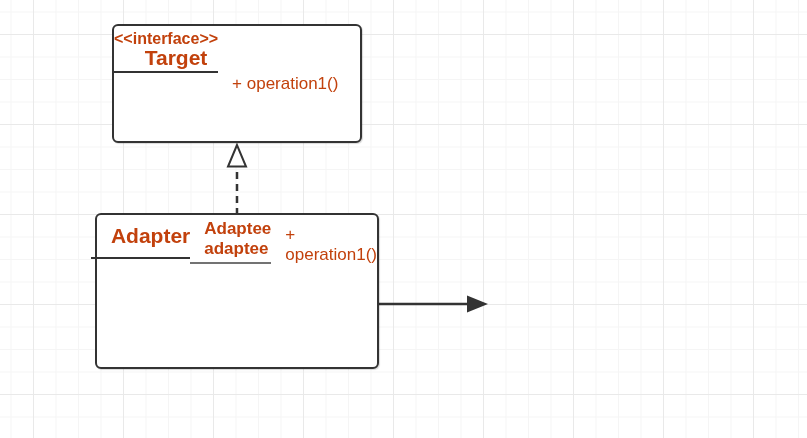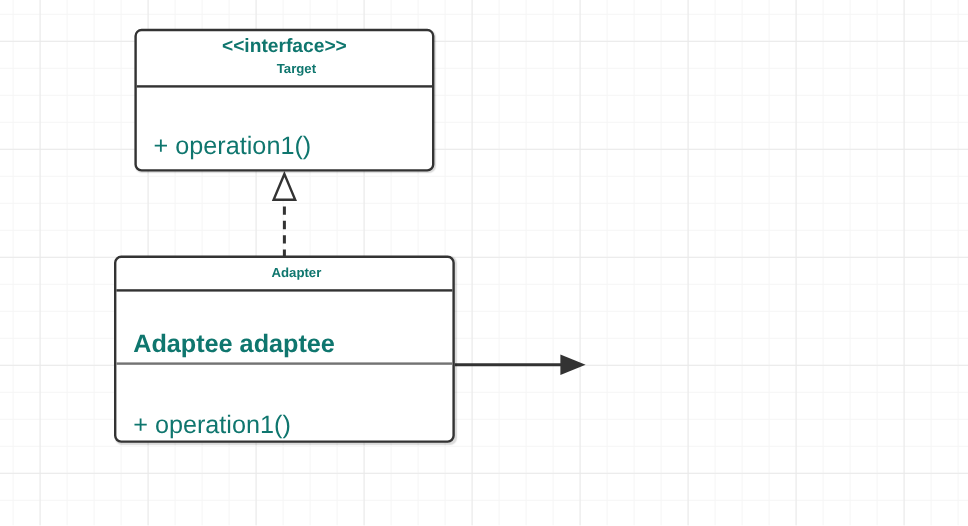--- a/index.html
+++ b/index.html
@@ -29,49 +29,48 @@
     width: 807px;
     height: 438px;
   }
   .uml-class {
     position: absolute;
     box-sizing: border-box;
     background: #ffffff;
     border: 2px solid #333333;
     border-radius: 6px;
     box-shadow: 1px 1px 1px rgba(0,0,0,0.15);
-    color: #0f766e;
+    color: #c2410c;
     display: flex;
-    flex-direction: column;
+    flex-direction: row;
     justify-content: flex-end;
   }
   .uml-header {
     display: flex;
     flex-direction: column;
     justify-content: center;
     align-items: center;
     border-bottom: 2px solid #333333;
     font-weight: bold;
     text-align: center;
   }
   .stereotype {
     font-size: 16px;
     line-height: 19px;
   }
   .class-title {
-    font-size: 11px;
+    font-size: 21px;
     line-height: 20px;
     margin-left: 20px;
   }
   .uml-row {
     display: flex;
     align-items: center;
     padding-left: 14px;
-    font-size: 21px;
-    margin-top: 29px;
+    font-size: 17px;
   }
   .uml-row.divided {
     border-bottom: 2px solid #737373;
     font-weight: bold;
   }
   .uml-row.grow {
     flex: 1;
   }
   .uml-row.top-align {
     align-items: flex-start;

